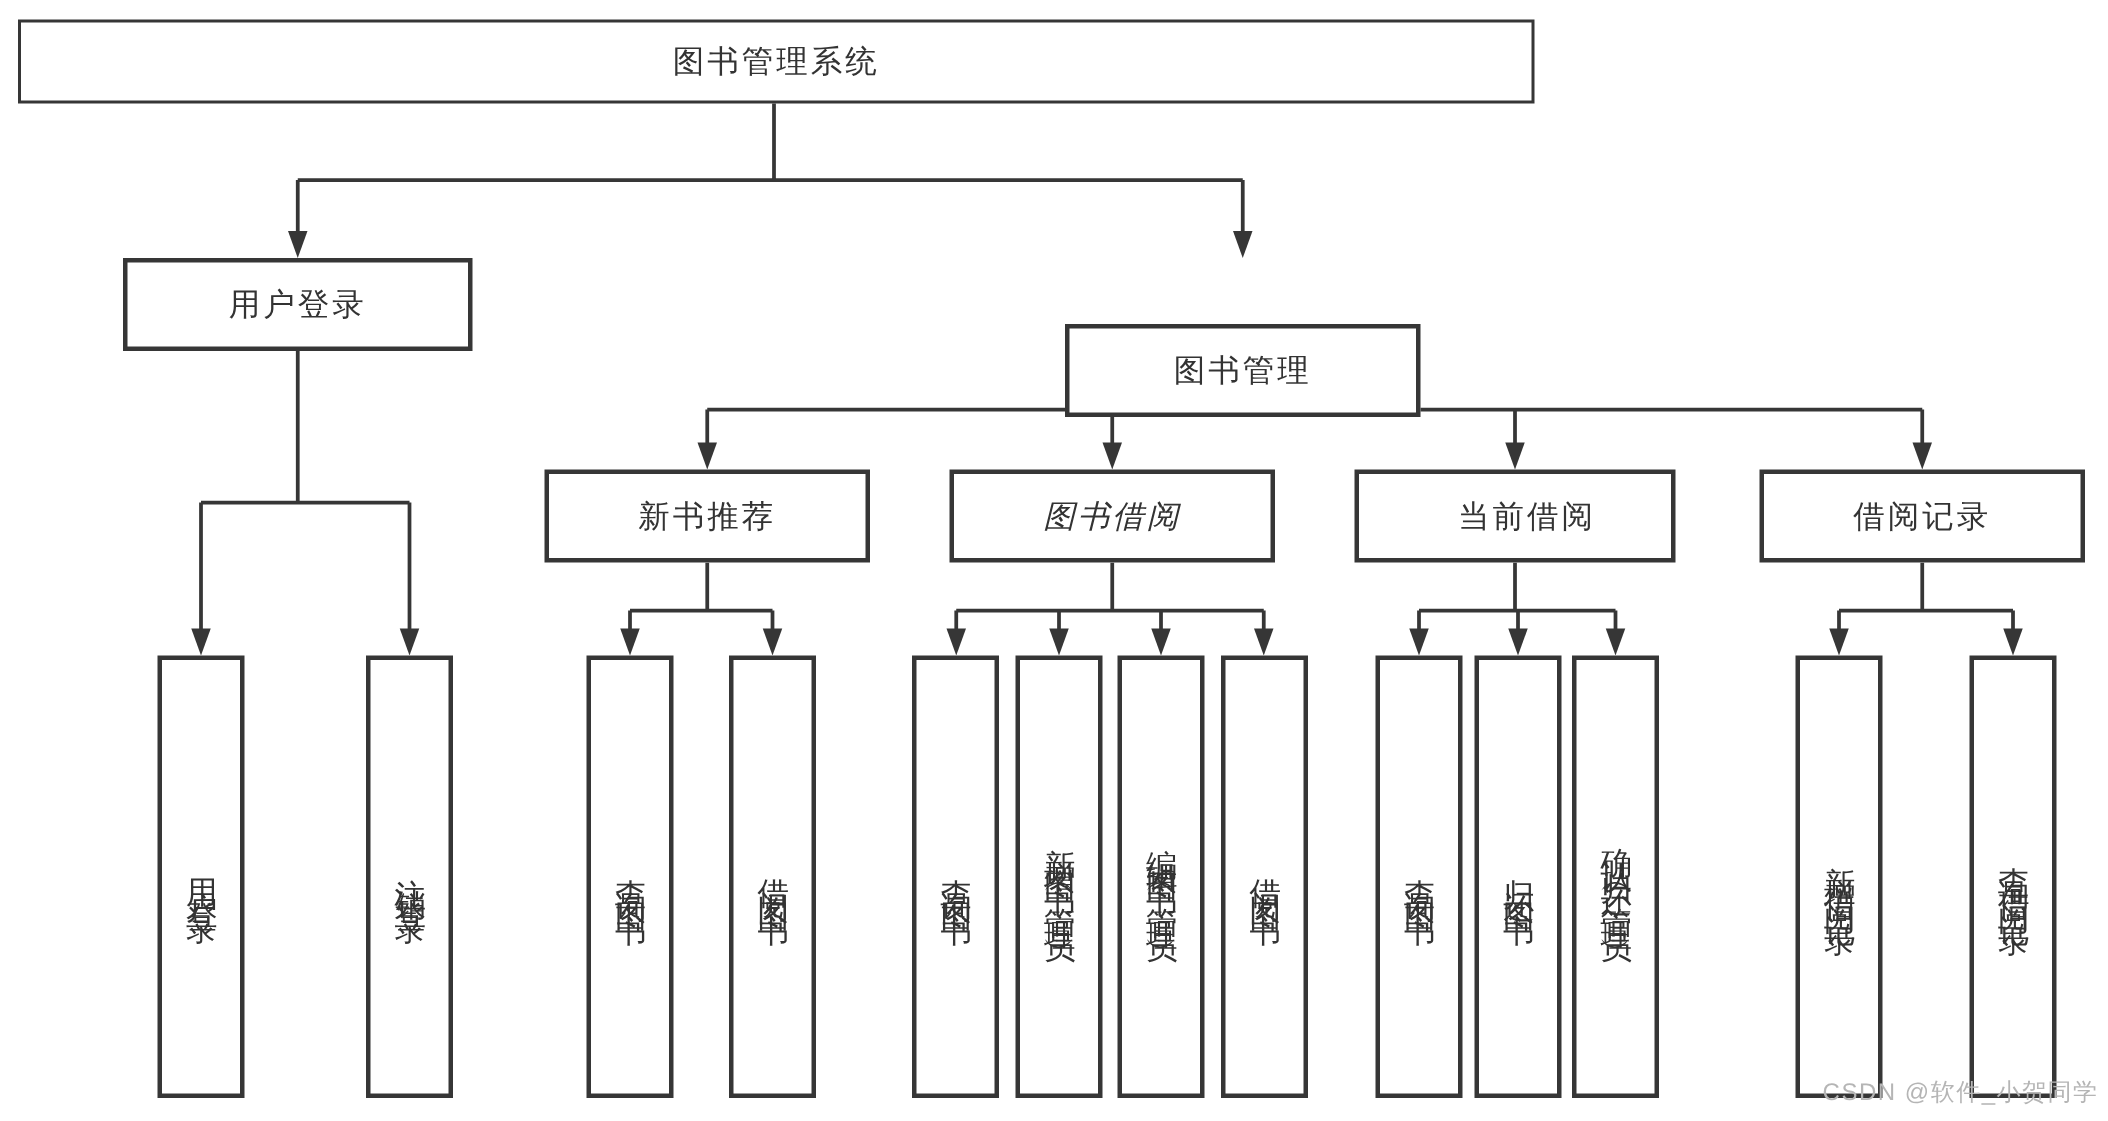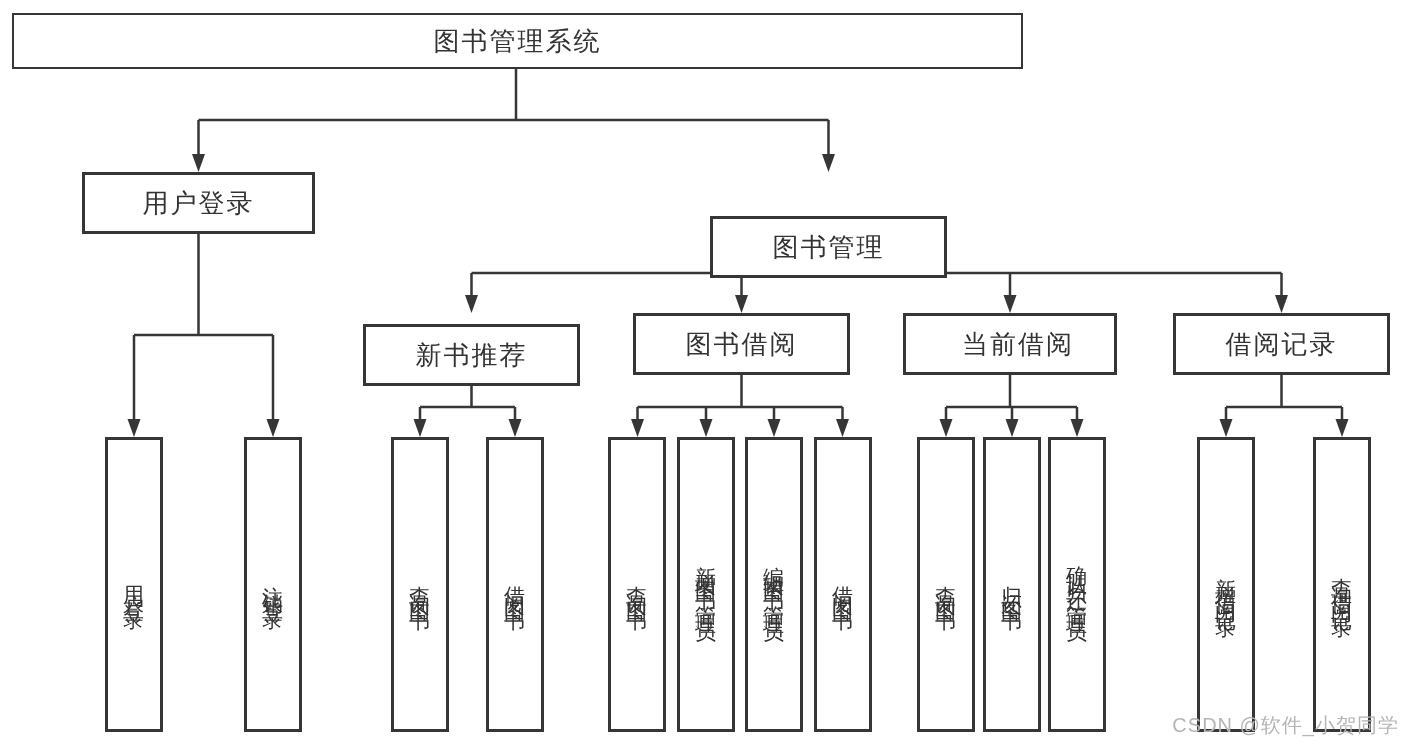--- a/index.html
+++ b/index.html
@@ -25,41 +25,41 @@
     pointer-events: none;
   }
   .node {
     position: absolute;
     box-sizing: border-box;
     background: #ffffff;
     border: 3px solid #363636;
     display: flex;
     align-items: center;
     justify-content: center;
-    font-size: 26px;
+    font-size: 21px;
     letter-spacing: 2px;
     text-align: center;
     z-index: 2;
   }
   .node.root {
     border-width: 2.5px;
   }
   .node.leaf {
     writing-mode: vertical-rl;
     text-orientation: mixed;
     letter-spacing: 8px;
     font-size: 21px;
     line-height: 1;
     padding: 8px 0;
   }
   .watermark {
     position: absolute;
     right: 6px;
     bottom: 8px;
-    font-size: 20px;
+    font-size: 16px;
     letter-spacing: 1px;
     color: #b5b5b5;
     z-index: 5;
     white-space: nowrap;
     margin-top: 40px;
   }
 </style>
 </head>
 <body>
 
@@ -103,22 +103,22 @@
       <path d="M1219.5 419 L1232.5 419 L1226 437 Z"></path>
       <path d="M1335.5 419 L1348.5 419 L1342 437 Z"></path>
     </g>
   </svg>
 
   <div class="node root" style="left:12px; top:13px; width:1011px; height:56px;">图书管理系统</div>
 
   <div class="node" style="left:82px; top:172px; width:233px; height:62px;">用户登录</div>
   <div class="node" style="left:710px; top:172px; width:237px; height:62px;margin-top:44px;">图书管理</div>
 
-  <div class="node" style="left:363px; top:324px; width:217px; height:62px;">新书推荐</div>
-  <div class="node" style="left:633px; top:313px; width:217px; height:62px;">图书借阅</div>
+  <div class="node" style="left:363px; top:313px; width:217px; height:62px;">新书推荐</div>
+  <div class="node" style="left:633px; top:313px; width:217px; height:62px;font-style:italic;">图书借阅</div>
   <div class="node" style="left:903px; top:313px; width:214px; height:62px;padding-left:16px;">当前借阅</div>
   <div class="node" style="left:1173px; top:313px; width:217px; height:62px;">借阅记录</div>
 
   <div class="node leaf" style="left:105px; top:437px; width:58px; height:295px;">用户登录</div>
   <div class="node leaf" style="left:244px; top:437px; width:58px; height:295px;">注销登录</div>
 
   <div class="node leaf" style="left:391px; top:437px; width:58px; height:295px;">查询图书</div>
   <div class="node leaf" style="left:486px; top:437px; width:58px; height:295px;">借阅图书</div>
 
   <div class="node leaf" style="left:608px; top:437px; width:58px; height:295px;">查询图书</div>

